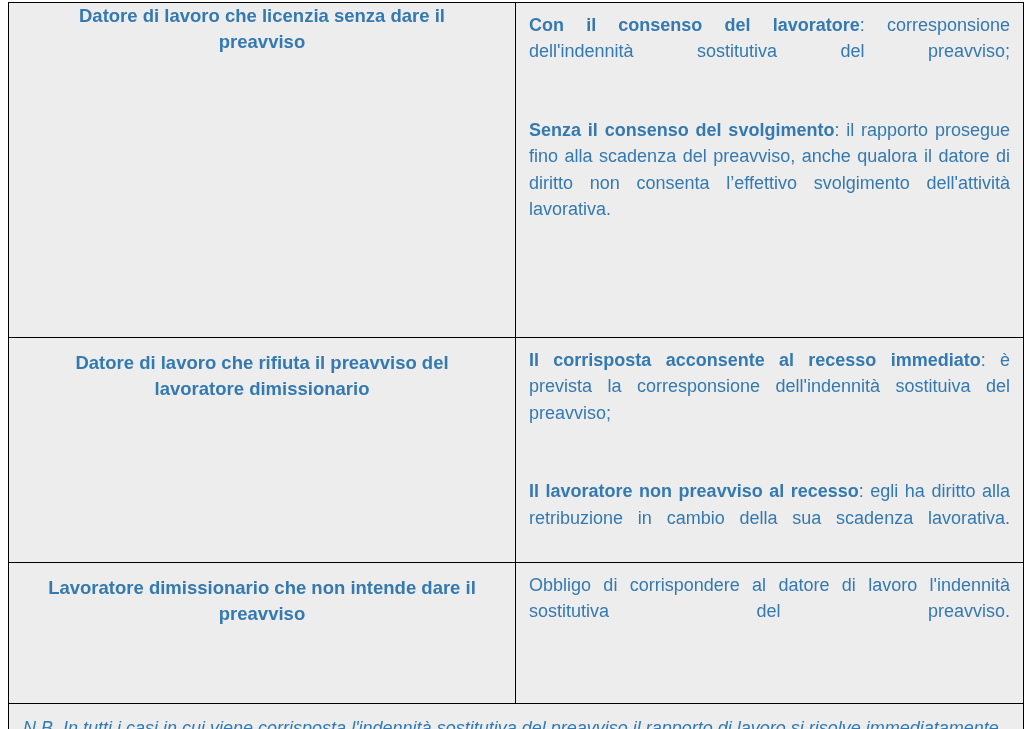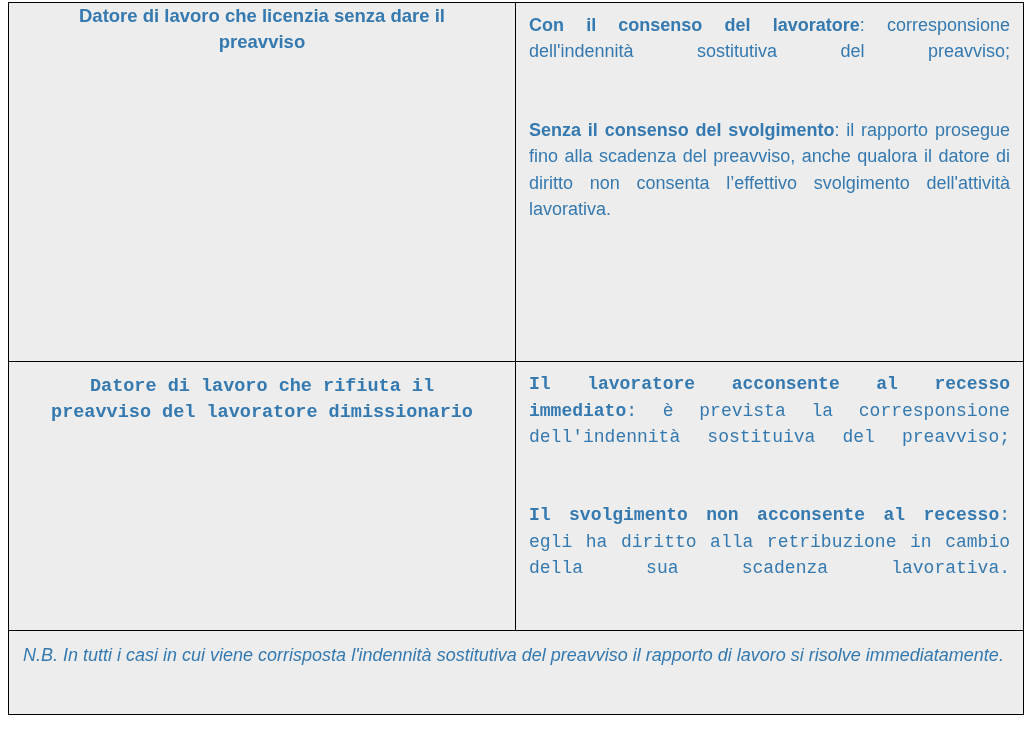--- a/index.html
+++ b/index.html
@@ -116,32 +116,42 @@
           <div class="case-text">Datore di lavoro che licenzia senza dare il preavviso</div>
         </td>
         <td class="effect-cell">
           <div class="effect-body">
             <p><b>Con il consenso del lavoratore</b><span>: </span><span>corresponsione dell'indennità sostitutiva del preavviso;</span></p>
             <p class="gap"><b>Senza il consenso del svolgimento</b><span>: </span><span>il rapporto prosegue fino alla scadenza del preavviso, anche qualora il datore di diritto non consenta l’effettivo svolgimento dell'attività lavorativa.</span></p>
           </div>
         </td>
       </tr>
 
-      <tr style="height:219px;font-family:Liberation Mono, monospace;">
+      <tr style="height:219px;">
         <td class="case-cell top-align">
           <div class="case-text">Datore di lavoro che rifiuta il preavviso del lavoratore dimissionario</div>
         </td>
         <td class="effect-cell">
           <div class="effect-body">
-            <p><b>Il lavoratore acconsente al recesso immediato</b><span>: </span><span>è prevista la corresponsione dell'indennità sostituiva del preavviso;</span></p>
-            <p class="gap"><b>Il svolgimento non acconsente al recesso</b><span>: </span><span>egli ha diritto alla retribuzione in cambio della sua scadenza lavorativa.</span></p>
+            <p><b>Il corrisposta acconsente al recesso immediato</b><span>: </span><span>è prevista la corresponsione dell'indennità sostituiva del preavviso;</span></p>
+            <p class="gap"><b>Il lavoratore non preavviso al recesso</b><span>: </span><span>egli ha diritto alla retribuzione in cambio della sua scadenza lavorativa.</span></p>
           </div>
         </td>
       </tr>
 
+      <tr style="height:141px;">
+        <td class="case-cell top-align">
+          <div class="case-text">Lavoratore dimissionario che non intende dare il preavviso</div>
+        </td>
+        <td class="effect-cell">
+          <div class="effect-body">
+            <p><span>Obbligo di corrispondere al datore di lavoro l'indennità sostitutiva del preavviso.</span></p>
+          </div>
+        </td>
+      </tr>
 
       <tr style="height:78px;">
         <td class="note-cell" colspan="2">
           <div class="note-text">N.B. In tutti i casi in cui viene corrisposta l'indennità sostitutiva del preavviso il rapporto di lavoro si risolve immediatamente.</div>
         </td>
       </tr>
 
     </tbody>
   </table>
 </div>

